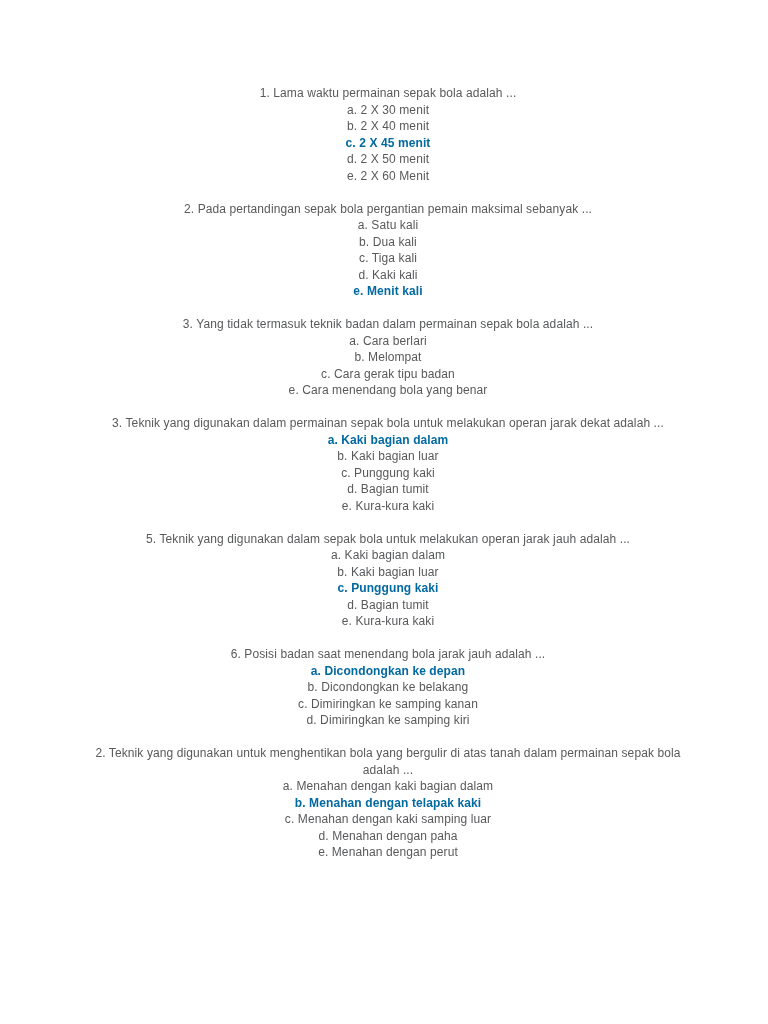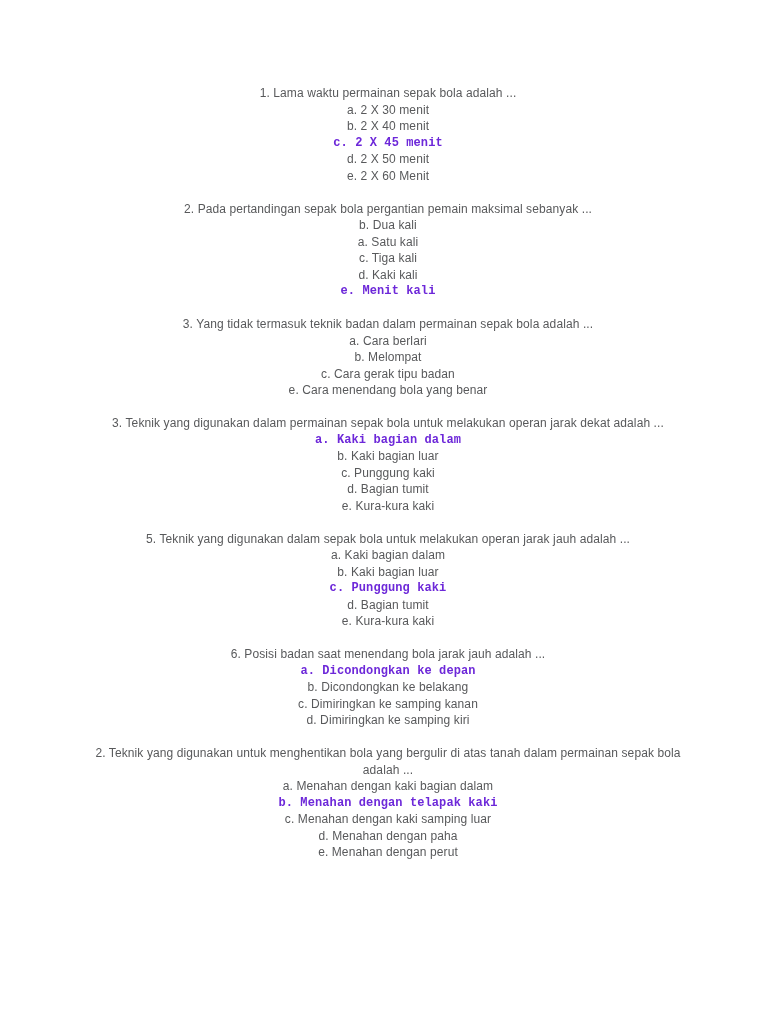--- a/index.html
+++ b/index.html
@@ -25,40 +25,39 @@
   }
   .line {
     font-size: 12px;
     line-height: 16.5px;
     color: #58595b;
     letter-spacing: 0.1px;
     text-align: center;
   }
   .line.answer {
     font-weight: 700;
-    color: #6d28d9;
-    font-family: Liberation Mono, monospace;
+    color: #0369a1;
   }
 </style>
 </head>
 <body>
 
 <div class="page" id="quiz-root">
     <div class="question-block">
       <div class="line">1. Lama waktu permainan sepak bola adalah ...</div>
       <div class="line">a. 2 X 30 menit</div>
       <div class="line">b. 2 X 40 menit</div>
       <div class="line answer">c. 2 X 45 menit</div>
       <div class="line">d. 2 X 50 menit</div>
       <div class="line">e. 2 X 60 Menit</div>
     </div>
     <div class="question-block">
       <div class="line">2. Pada pertandingan sepak bola pergantian pemain maksimal sebanyak ...</div>
+      <div class="line">a. Satu kali</div>
       <div class="line">b. Dua kali</div>
-      <div class="line">a. Satu kali</div>
       <div class="line">c. Tiga kali</div>
       <div class="line">d. Kaki kali</div>
       <div class="line answer">e. Menit kali</div>
     </div>
     <div class="question-block">
       <div class="line">3. Yang tidak termasuk teknik badan dalam permainan sepak bola adalah ...</div>
       <div class="line">a. Cara berlari</div>
       <div class="line">b. Melompat</div>
       <div class="line">c. Cara gerak tipu badan</div>
       <div class="line">e. Cara menendang bola yang benar</div>

